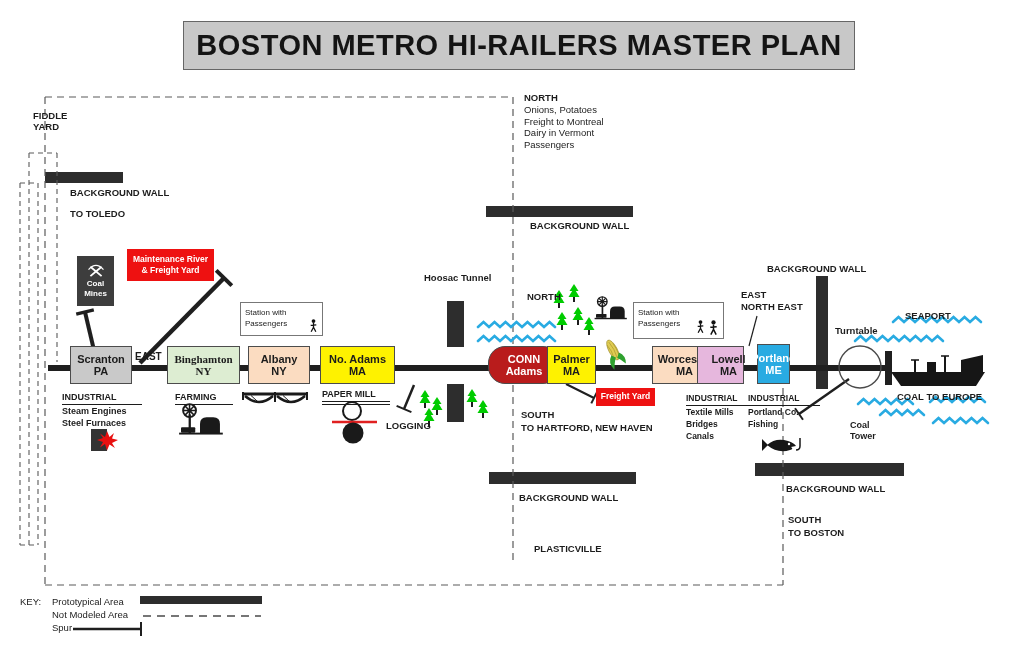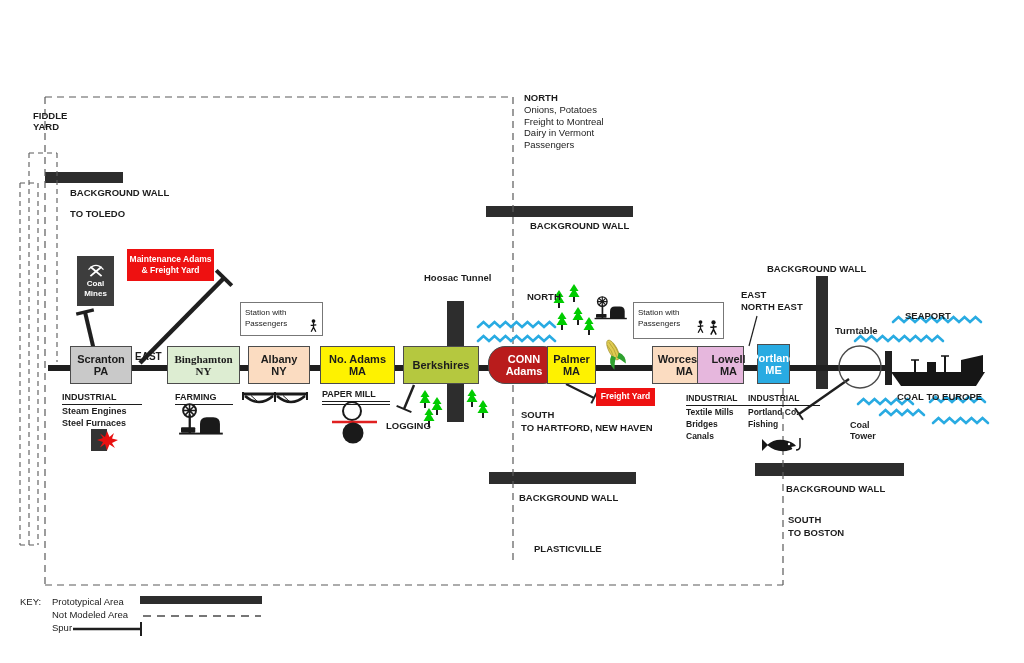--- a/index.html
+++ b/index.html
@@ -30,20 +30,21 @@
   .underline{border-bottom:1.5px solid #1c1c1c;padding-bottom:1px;display:inline-block;}
   .dunderline{border-bottom:4px double #1c1c1c;padding-bottom:1px;display:inline-block;}
   .twoline span{display:block;}
   svg.overlay{position:absolute;left:0;top:0;width:1024px;height:663px;}
 </style>
 </head>
 <body>
 
 <div id="canvas">
 
+  <div class="titlebox">BOSTON METRO HI-RAILERS MASTER PLAN</div>
 
   <div class="wall" style="left:45px;top:172px;width:78px;height:11px"></div>
   <div class="wall" style="left:486px;top:206px;width:147px;height:11px"></div>
   <div class="wall" style="left:816px;top:276px;width:12px;height:113px"></div>
   <div class="wall" style="left:489px;top:472px;width:147px;height:12px"></div>
   <div class="wall" style="left:755px;top:463px;width:149px;height:13px"></div>
 
   <div class="wall" style="left:447px;top:301px;width:17px;height:46px"></div>
   <div class="wall" style="left:447px;top:384px;width:17px;height:38px"></div>
 
@@ -189,23 +190,20 @@
       <span>NY</span>
     </div>
   <div class="station" style="left: 248px; width: 62px; background-color: rgb(251, 220, 193);">
       <span>Albany</span>
       <span>NY</span>
     </div>
   <div class="station" style="left: 320px; width: 75px; background-color: rgb(254, 242, 0);">
       <span>No. Adams</span>
       <span>MA</span>
     </div>
-  <div class="station" style="left: 403px; width: 76px; background-color: rgb(181, 200, 63);">
-      <span>Berkshires</span>
-    </div>
   <div class="station light" style="left: 488px; width: 72px; background-color: #b91c1c; border-radius: 17px;">
       <span>CONN</span>
       <span>Adams</span>
     </div>
   <div class="station" style="left: 547px; width: 49px; background-color: rgb(254, 242, 0);">
       <span>Palmer</span>
       <span>MA</span>
     </div>
   <div class="station" style="left: 625px; width: 65px; background-color: rgb(251, 220, 193); margin-left: 27px;">
       <span>Worcester</span>
@@ -223,21 +221,21 @@
   <div class="coalbox">
     <svg width="22" height="14" viewBox="0 0 20 15">
       <path d="M4 13 L16 3 M4 3 L16 13" stroke="#fff" stroke-width="2"></path>
       <path d="M2 6 Q6 1.5 10 1.5 Q14 1.5 18 6" stroke="#fff" stroke-width="1.3" fill="none"></path>
     </svg>
     <span>Coal</span>
     <span>Mines</span>
   </div>
 
   <div class="redbox" style="left:127px;top:249px;width:87px;height:32px">
-    <span>Maintenance Adams</span>
+    <span>Maintenance River</span>
     <span>&amp; Freight Yard</span>
   </div>
 
   <div class="redbox" style="left:596px;top:388px;width:59px;height:18px">
     <span>Freight Yard</span>
   </div>
 
   <div class="passbox" style="left:240px;top:302px;width:83px;height:34px">
     <div>Station with</div>
     <div>Passengers</div>

